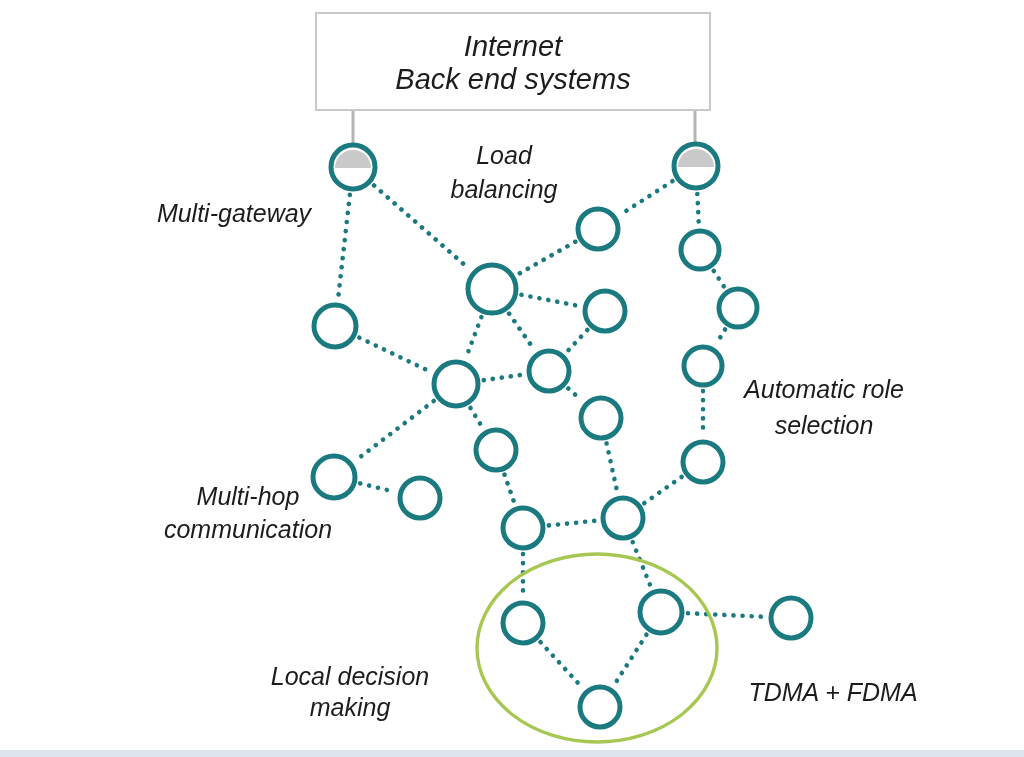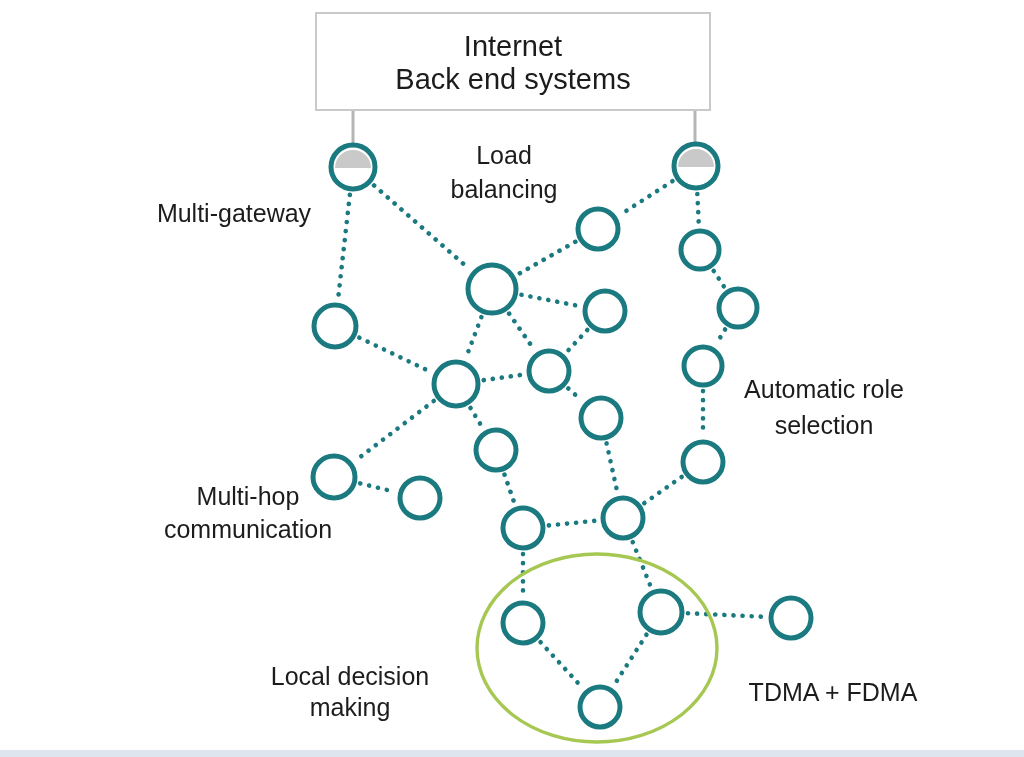--- a/index.html
+++ b/index.html
@@ -7,20 +7,21 @@
     padding: 0;
     background: #ffffff;
   }
   .canvas-wrap {
     position: relative;
     width: 1024px;
     height: 757px;
     background: #1d4ed8;
     overflow: hidden;
     font-family: "Liberation Sans", sans-serif;
+    font-style: italic;
   }
   svg text {
     font-family: "Liberation Sans", "DejaVu Sans", sans-serif;
   }
 </style>
 </head>
 <body>
 
 <div class="canvas-wrap">
   <svg id="diagram" width="1024" height="757" viewBox="0 0 1024 757" xmlns="http://www.w3.org/2000/svg">

